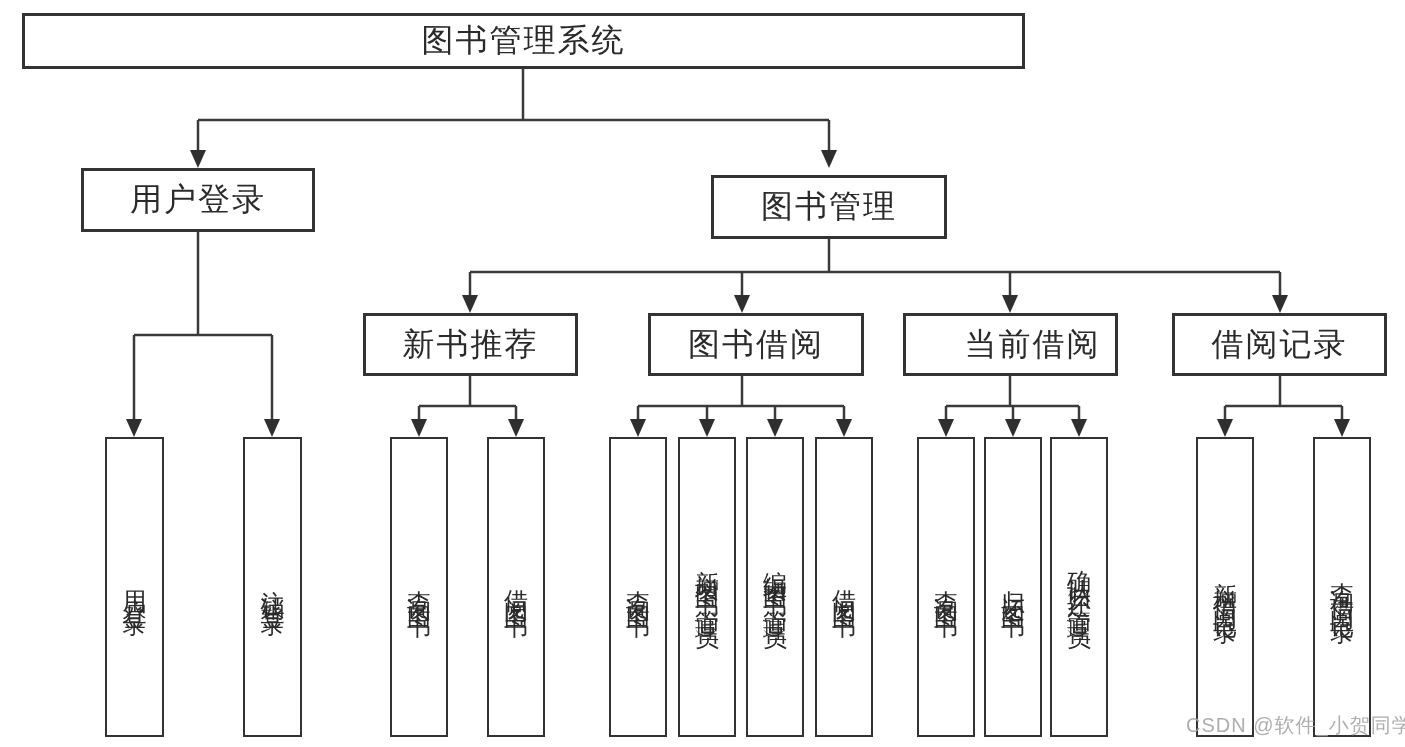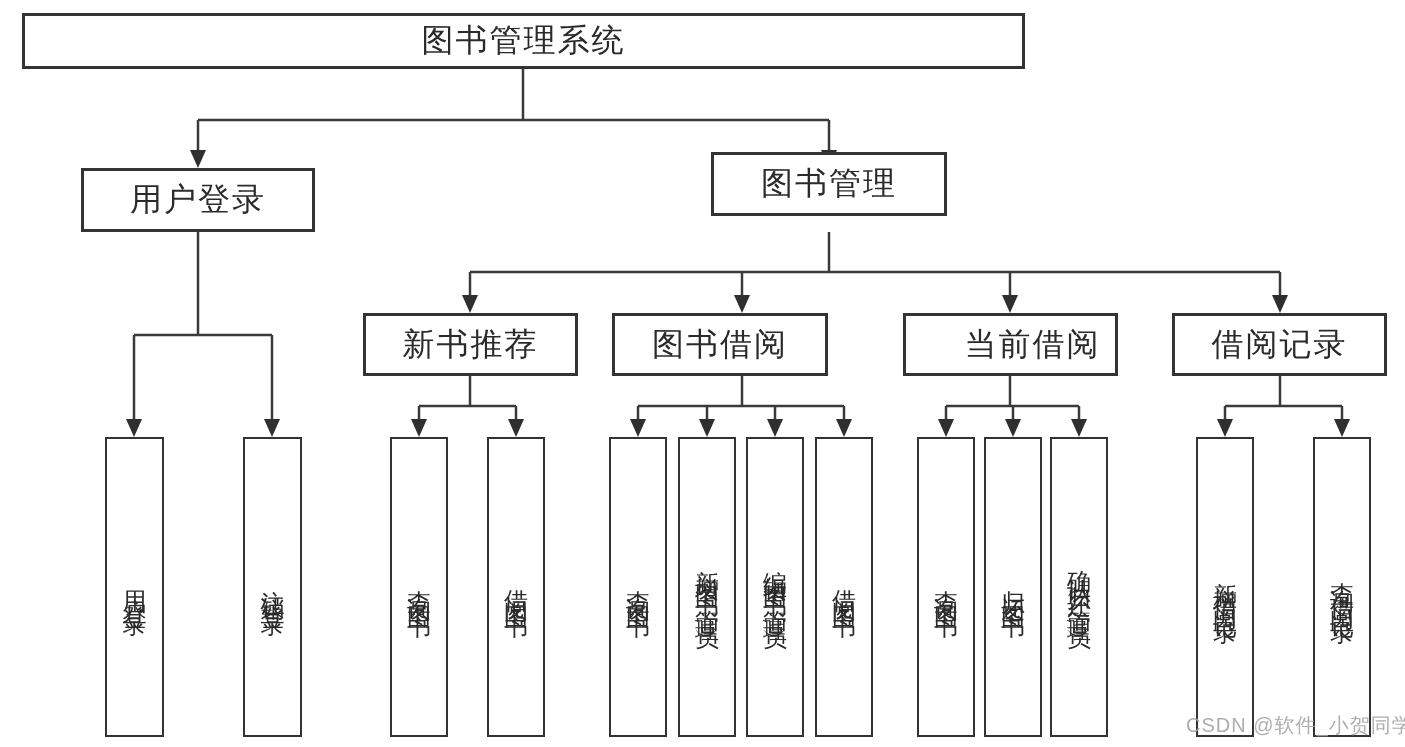--- a/index.html
+++ b/index.html
@@ -115,24 +115,24 @@
       <path d="M1005 419 L1021 419 L1013 437 Z"></path>
       <path d="M1071 419 L1087 419 L1079 437 Z"></path>
       <path d="M1217 419 L1233 419 L1225 437 Z"></path>
       <path d="M1334 419 L1350 419 L1342 437 Z"></path>
     </g>
   </svg>
 
   <div class="box" style="left:22px; top:13px; width:1003px; height:56px;">图书管理系统</div>
 
   <div class="box" style="left:81px; top:168px; width:234px; height:64px;">用户登录</div>
-  <div class="box" style="left:711px; top:152px; width:236px; height:64px;">图书管理</div>
+  <div class="box" style="left:711px; top:175px; width:236px; height:64px;">图书管理</div>
 
   <div class="box" style="left:363px; top:313px; width:215px; height:63px;">新书推荐</div>
-  <div class="box" style="left:612px; top:313px; width:216px; height:63px;">图书借阅</div>
+  <div class="box" style="left:648px; top:313px; width:216px; height:63px;">图书借阅</div>
   <div class="box" style="left:903px; top:313px; width:215px; height:63px;padding-left:44px;">当前借阅</div>
   <div class="box" style="left:1172px; top:313px; width:215px; height:63px;">借阅记录</div>
 
   <div class="box leaf" style="left:105px; top:437px; width:59px; height:300px;">用户登录</div>
   <div class="box leaf" style="left:243px; top:437px; width:59px; height:300px;">注销登录</div>
 
   <div class="box leaf" style="left:390px; top:437px; width:58px; height:300px;">查询图书</div>
   <div class="box leaf" style="left:487px; top:437px; width:58px; height:300px;">借阅图书</div>
 
   <div class="box leaf" style="left:609px; top:437px; width:58px; height:300px;">查询图书</div>

